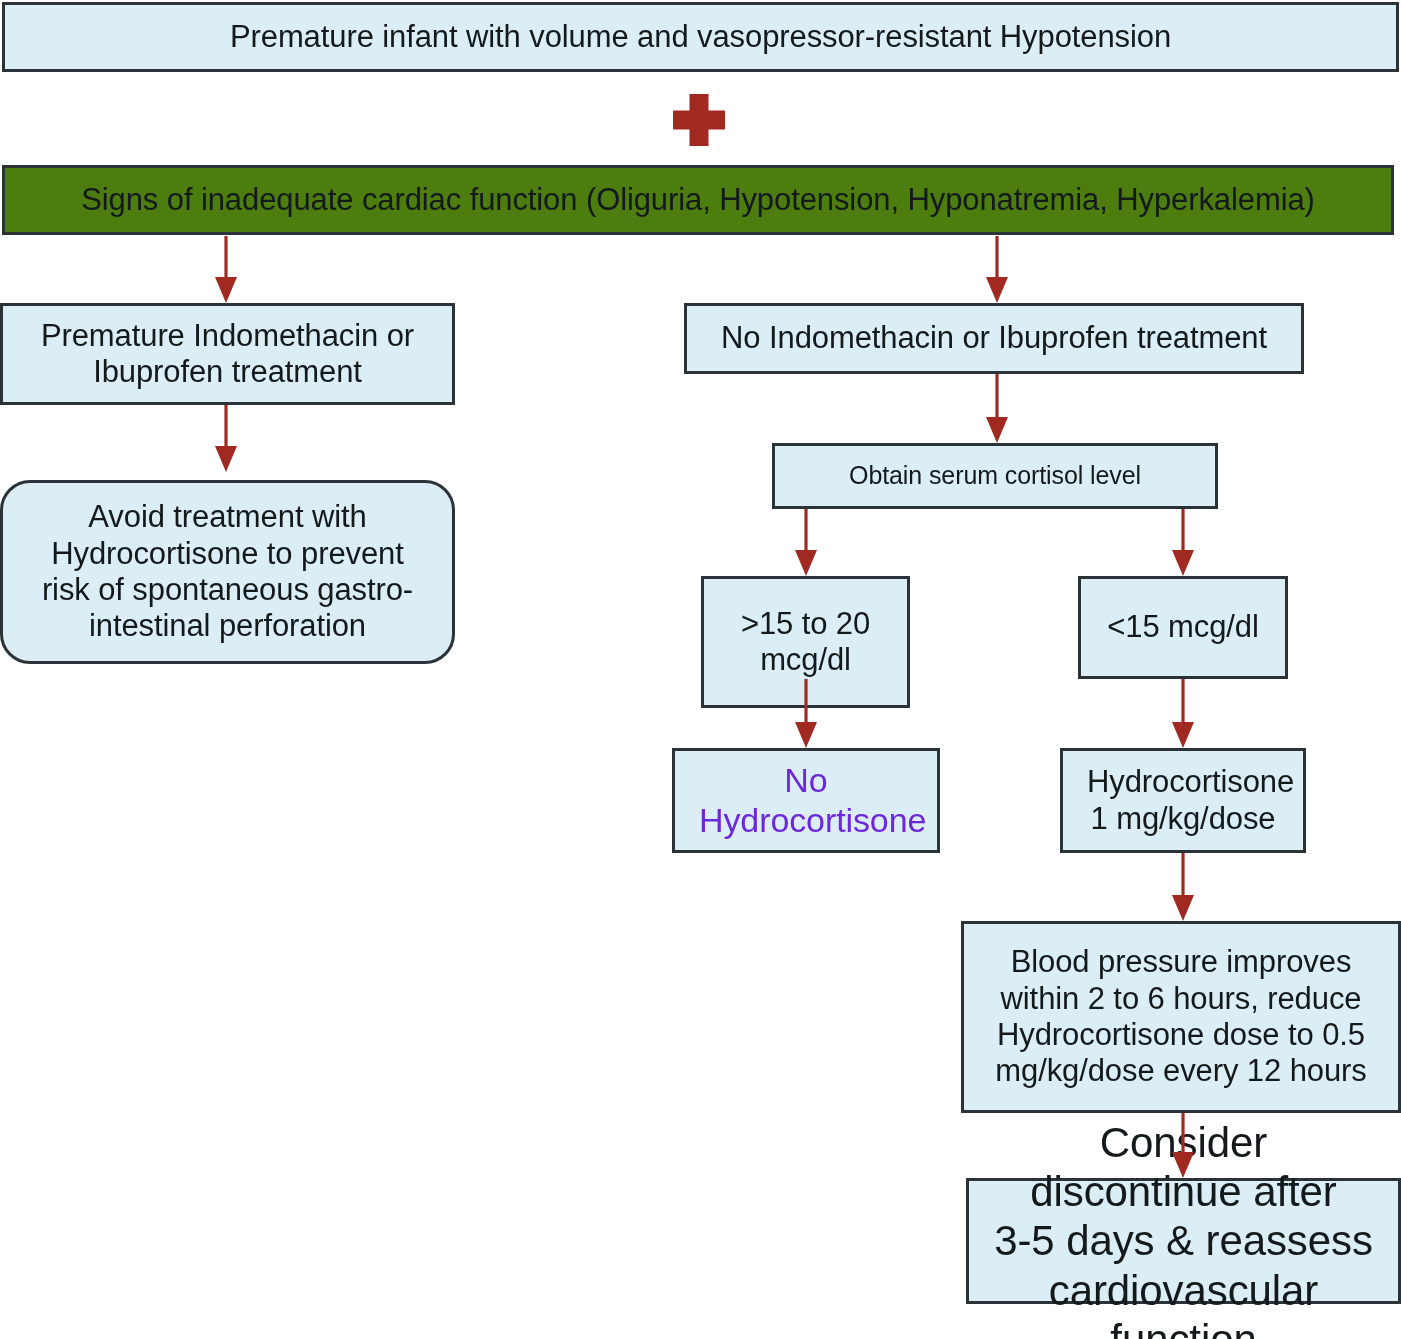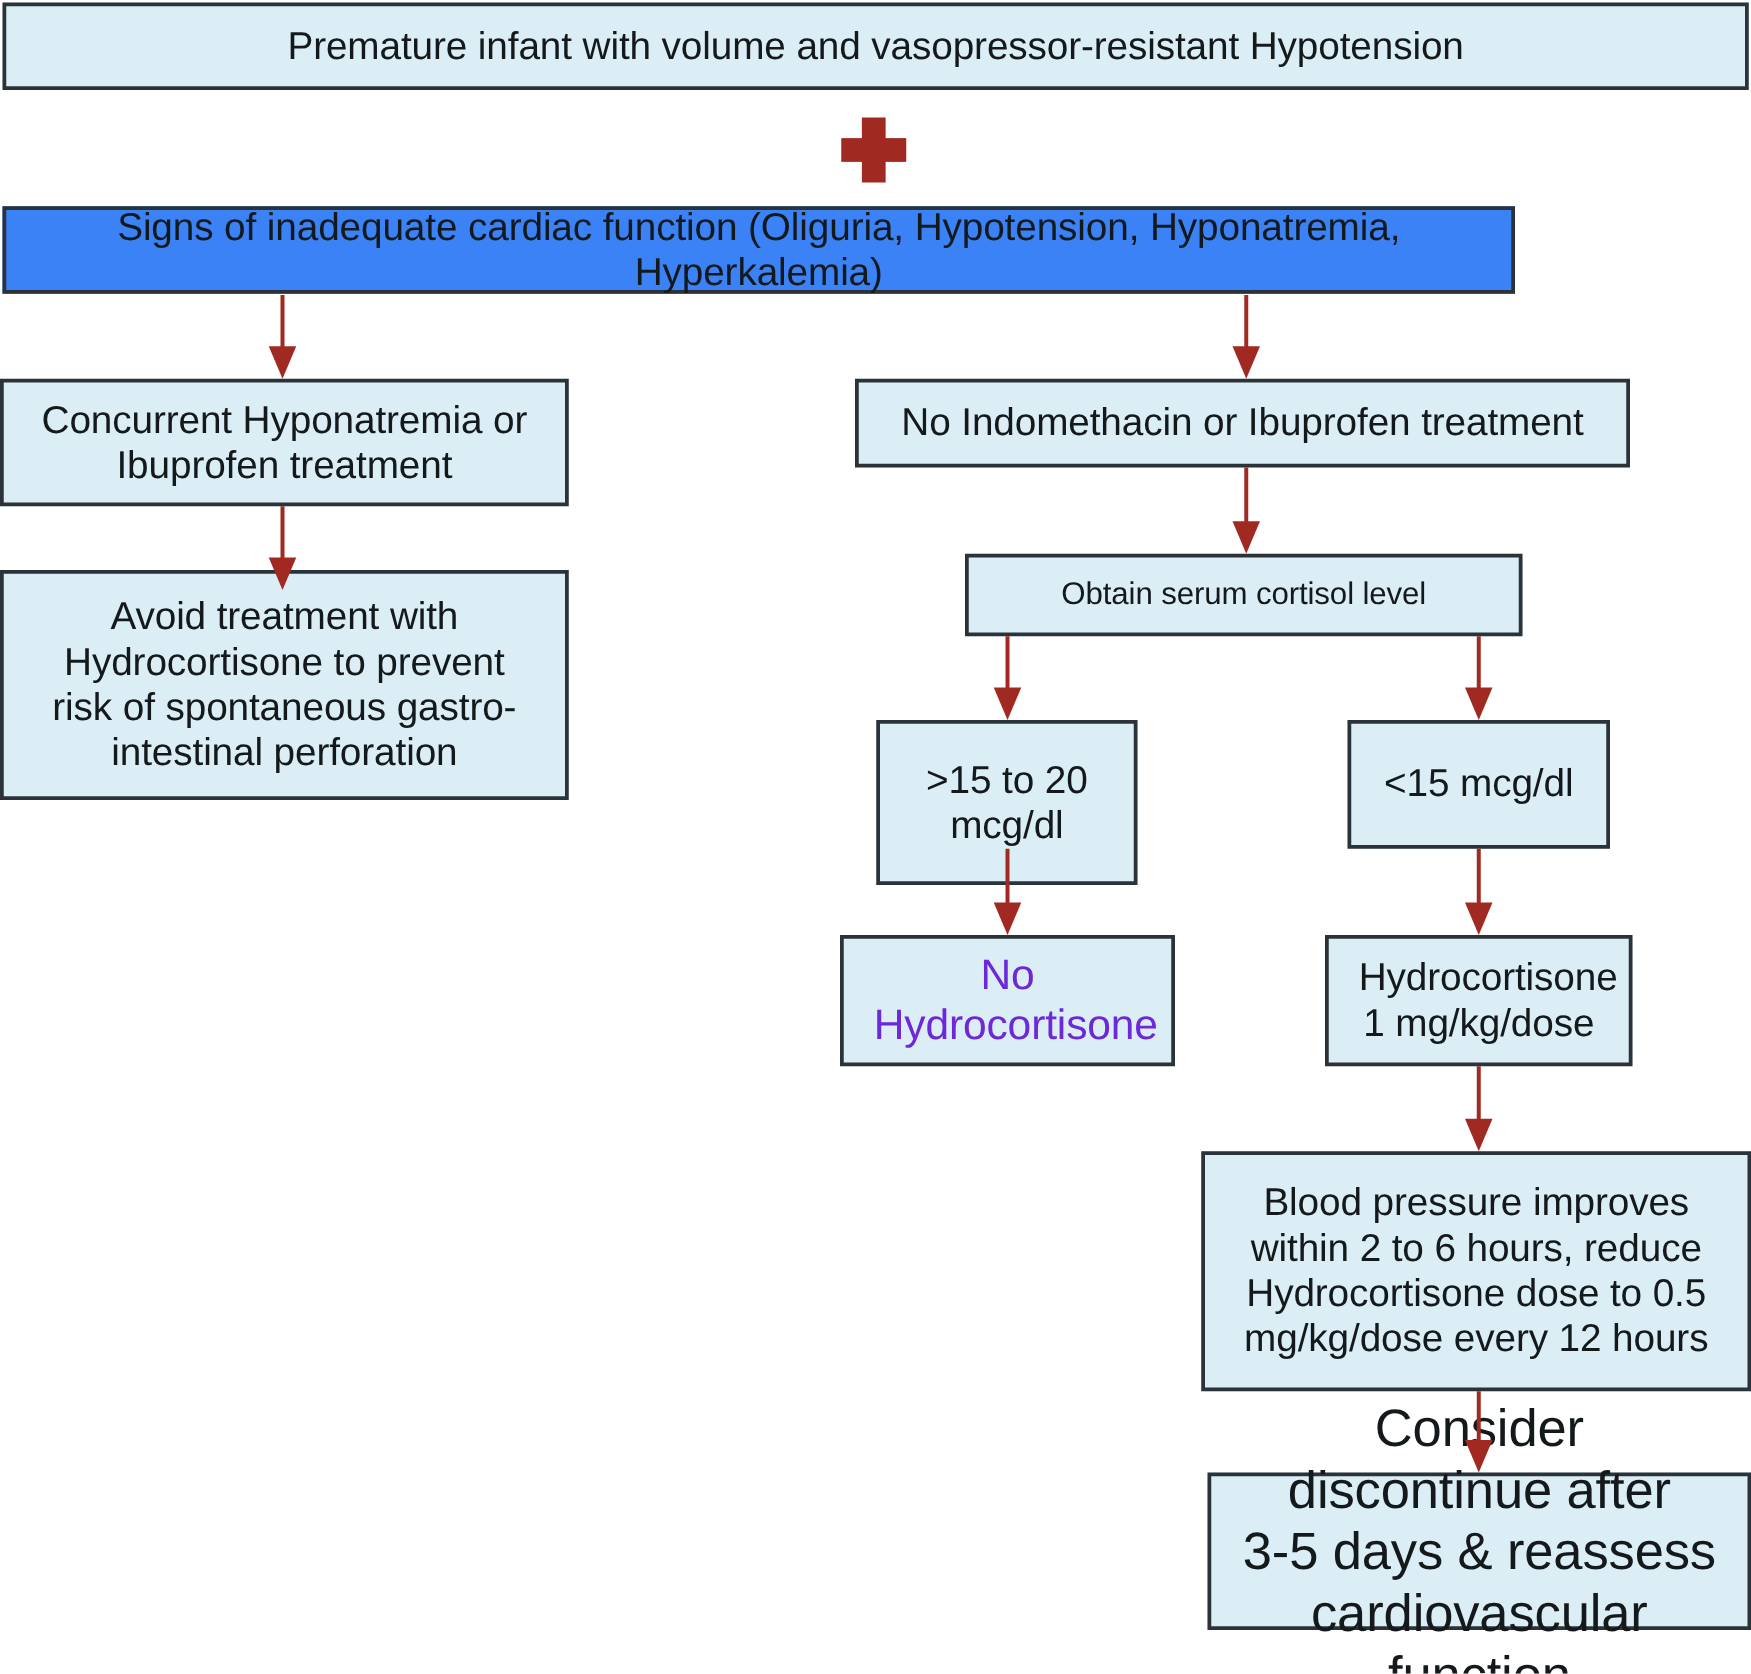--- a/index.html
+++ b/index.html
@@ -49,28 +49,28 @@
 </style>
 </head>
 <body>
 
 <div id="canvas">
 
   <div id="nodes-layer">
       <div class="node" style="left: 2px; top: 2px; width: 1397px; height: 70px; background: rgb(220, 238, 245); border-color: rgb(43, 51, 56); color: rgb(20, 25, 28); font-size: 31px;">
         <span class="txt">Premature infant with volume and vasopressor-resistant Hypotension</span>
       </div>
-      <div class="node" style="left: 2px; top: 165px; width: 1210px; height: 70px; background: #3b82f6; border-color: rgb(43, 51, 56); color: rgb(20, 25, 28); font-size: 31px;">
+      <div class="node" style="left: 2px; top: 165px; width: 1392px; height: 70px; background: #4d7c0f; border-color: rgb(43, 51, 56); color: rgb(20, 25, 28); font-size: 31px;">
         <span class="txt">Signs of inadequate cardiac function (Oliguria, Hypotension, Hyponatremia, Hyperkalemia)</span>
       </div>
       <div class="node" style="left: 0px; top: 303px; width: 455px; height: 102px; background: rgb(220, 238, 245); border-color: rgb(43, 51, 56); color: rgb(20, 25, 28); font-size: 31px;">
-        <span class="txt">Concurrent Hyponatremia or
+        <span class="txt">Premature Indomethacin or
 Ibuprofen treatment</span>
       </div>
-      <div class="node" style="left: 0px; top: 456px; width: 455px; height: 184px; background: rgb(220, 238, 245); border-color: rgb(43, 51, 56); color: rgb(20, 25, 28); font-size: 31px;">
+      <div class="node" style="left: 0px; top: 480px; width: 455px; height: 184px; background: rgb(220, 238, 245); border-color: rgb(43, 51, 56); color: rgb(20, 25, 28); font-size: 31px; border-radius: 30px;">
         <span class="txt">Avoid treatment with
 Hydrocortisone to prevent
 risk of spontaneous gastro-
 intestinal perforation</span>
       </div>
       <div class="node" style="left: 684px; top: 303px; width: 620px; height: 71px; background: rgb(220, 238, 245); border-color: rgb(43, 51, 56); color: rgb(20, 25, 28); font-size: 31px;">
         <span class="txt">No Indomethacin or Ibuprofen treatment</span>
       </div>
       <div class="node" style="left: 772px; top: 443px; width: 446px; height: 66px; background: rgb(220, 238, 245); border-color: rgb(43, 51, 56); color: rgb(20, 25, 28); font-size: 25px;">
         <span class="txt">Obtain serum cortisol level</span>

